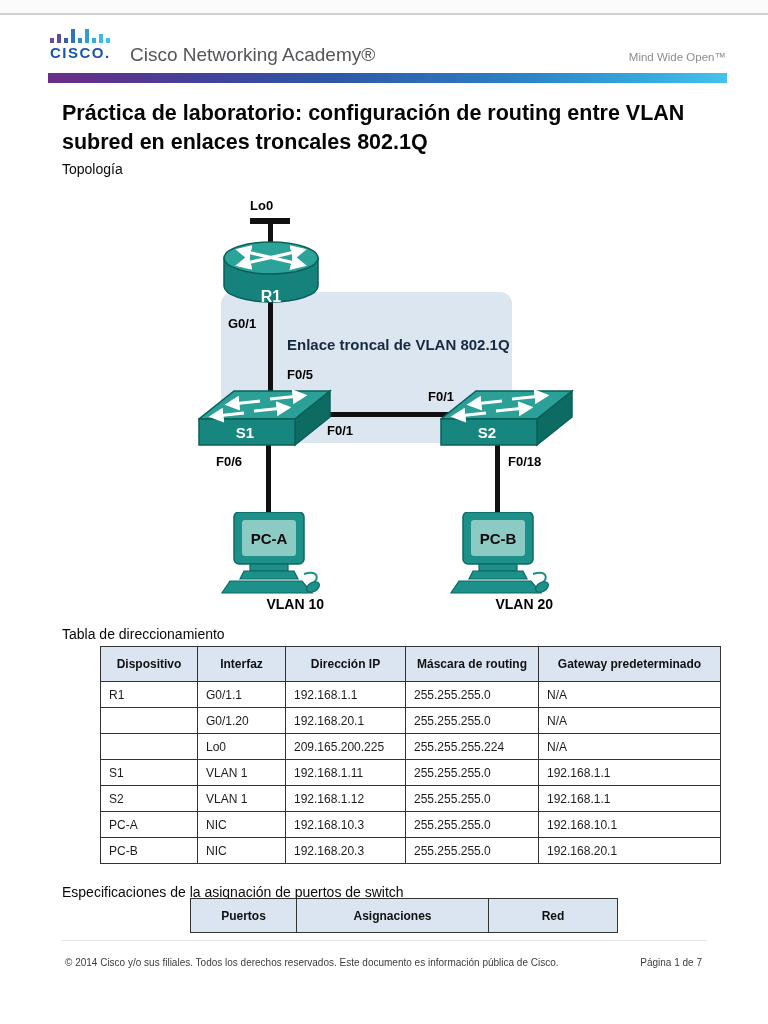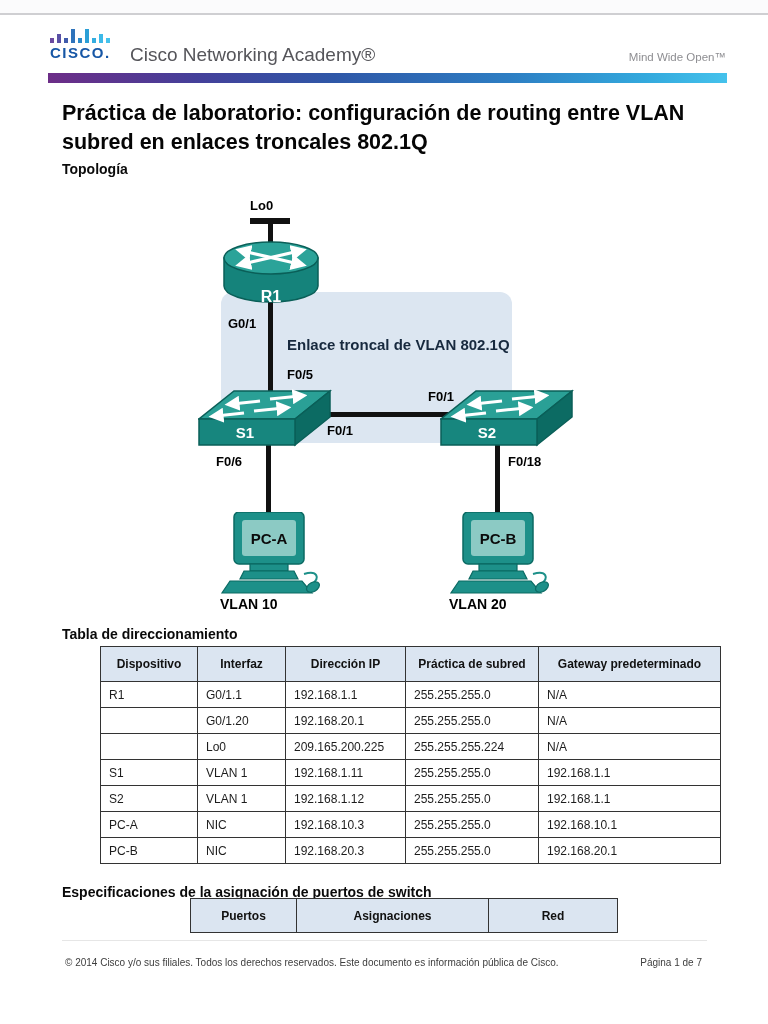--- a/index.html
+++ b/index.html
@@ -9,27 +9,27 @@
   
   .topband{left:0;top:0;width:768px;height:13px;background:#fbfbfc;border-bottom:2px solid #cfcfd2;}
   
   .wordmark{left:50px;top:44px;font-size:15px;font-weight:bold;letter-spacing:1.5px;color:#1757a6;}
   .academy{left:130px;top:44px;font-size:19px;color:#55555a;}
   .tagline{right:42px;top:51px;font-size:11.5px;color:#8e8e92;}
   .gradbar{left:48px;top:73px;width:679px;height:10px;
      background:linear-gradient(90deg,#6c2d87 0%,#44409a 22%,#2f57a7 42%,#2d7ec3 68%,#33a9dd 88%,#45c2ec 100%);}
   
   .pagetitle{left:62px;top:99px;width:630px;font-size:21.5px;font-weight:bold;color:#050505;line-height:29px;}
-  .h2{font-size:14px;font-weight:bold;color:#0a0a0a;}
+  .h2{font-size:14px;font-weight:normal;color:#0a0a0a;}
   
   .trunkzone{left:221px;top:292px;width:291px;height:151px;background:#dce6f1;border-radius:12px;z-index:1;}
   .trunklabel{left:287px;top:336px;font-size:15px;font-weight:bold;color:#17293e;z-index:3;}
   .cable{background:#111;z-index:2;}
   .portlabel{font-size:13px;font-weight:bold;color:#000;z-index:3;}
-  .vlanlabel{width:104px;text-align:left;font-size:14px;font-weight:bold;color:#000;z-index:3;}
+  .vlanlabel{width:104px;text-align:right;font-size:14px;font-weight:bold;color:#000;z-index:3;}
   .dev{z-index:4;}
   
   table.doc{border-collapse:collapse;border-radius:21px;}
   table.doc th,table.doc td{border:1.5px solid #333;font-family:"Liberation Sans",sans-serif;}
   table.doc th{background:#dbe5f1;font-weight:bold;font-size:12px;color:#111;text-align:center;padding:0 5px;}
   table.doc td{font-size:12px;color:#1c1c1c;text-align:left;padding:0 8px;}
   .addr{left:100px;top:646px;}
   .addr th{height:34px;}
   .addr td{height:25px;}
   .ports{left:190px;top:898px;}
@@ -156,21 +156,21 @@
   </div>
 
   <div class="abs h2" style="left:62px;top:626px;">Tabla de direccionamiento</div>
 
   <table class="abs doc addr">
     <tbody>
         <tr>
       <th style="width:86px;">Dispositivo</th>
       <th style="width:77px;">Interfaz</th>
       <th style="width:109px;margin-top:47px;">Dirección IP</th>
-      <th style="width:122px;">Práctica de subred</th>
+      <th style="width:122px;">Máscara de routing</th>
       <th style="width:171px;">Gateway predeterminado</th>
     </tr>
     <tr>
       <td>R1</td>
       <td>G0/1.1</td>
       <td>192.168.1.1</td>
       <td>255.255.255.0</td>
       <td>N/A</td>
     </tr>
     <tr>

